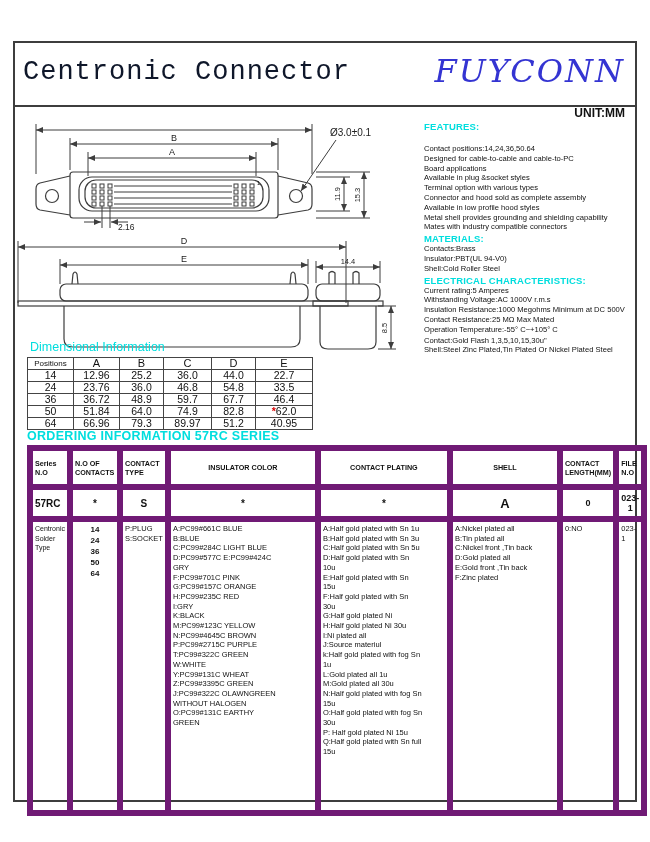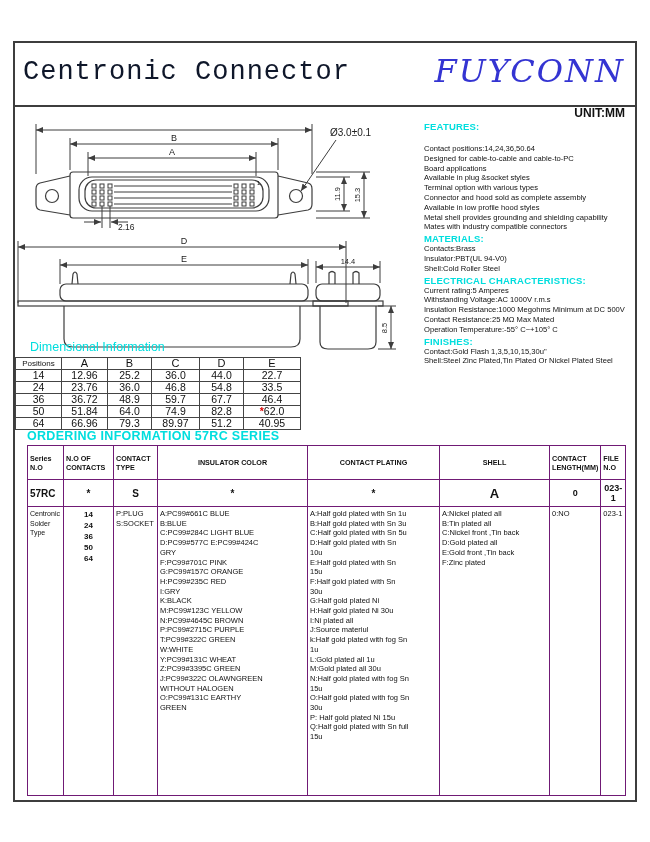--- a/index.html
+++ b/index.html
@@ -17,29 +17,29 @@
   .ln{stroke:#3d3d3d;stroke-width:1;fill:none;}
   .shp{stroke:#3d3d3d;stroke-width:1.2;fill:none;}
   .dim{stroke:#3d3d3d;stroke-width:1;fill:none;marker-start:url(#ar);marker-end:url(#ar);}
   .svgtxt{font-family:"Liberation Sans",sans-serif;fill:#222;}
   .sidecol{position:absolute;left:424px;top:121px;width:216px;}
   .cyhead{font-size:9.5px;font-weight:bold;color:#00dede;margin:0;letter-spacing:.2px;}
   .secitems{font-size:7.6px;line-height:9.8px;color:#111;white-space:pre-line;margin:0 0 1px 0;}
   .gap{margin-top:12px;}
   .dimtitle{position:absolute;left:30px;top:340px;font-size:12.5px;color:#00dede;}
   table{border-collapse:collapse;}
-  .dimtable{position:absolute;left:15px;top:357px;}
+  .dimtable{position:absolute;left:27px;top:357px;}
   .dimtable th,.dimtable td{border:1px solid #444;text-align:center;padding:0;height:11px;line-height:11px;}
   .dimtable th{font-size:11px;font-weight:normal;}
   .dimtable th.poshead{font-size:8px;}
   .dimtable td{font-size:10.5px;}
   .red{color:#dd0000;font-weight:bold;}
   .ordtitle{position:absolute;left:27px;top:429px;font-size:12.5px;font-weight:bold;color:#00dede;letter-spacing:.3px;}
   .ordtable{position:absolute;left:27px;top:445px;table-layout:fixed;}
-  .ordtable th,.ordtable td{border:1px solid #701a75;white-space:pre-line;overflow:hidden;margin-left:28px;}
+  .ordtable th,.ordtable td{border:6px solid #701a75;white-space:pre-line;overflow:hidden;margin-left:28px;}
   .ordtable th{font-size:7.2px;text-align:left;vertical-align:middle;padding:2px 2px;height:29px;}
   .ordtable th.ctr{text-align:center;}
   .codes td{height:26px;font-weight:bold;vertical-align:middle;font-size:10px;text-align:center;padding:0 2px;}
   .codes td.left{text-align:left;}
   .codes td.big{font-size:13px;}
   .codes td.sm{font-size:9px;}
   .detail td{vertical-align:top;font-size:7.5px;line-height:9.7px;padding:2px 2px;height:284px;}
   .detail td.tiny{font-size:7px;}
   .detail td.bold-ctr{font-weight:bold;text-align:center;font-size:8px;line-height:11px;}
 </style>
@@ -195,21 +195,20 @@
     <p class="cyhead">MATERIALS:</p>
     <div class="secitems">Contacts:Brass
 Insulator:PBT(UL 94-V0)
 Shell:Cold Roller Steel</div>
     <p class="cyhead">ELECTRICAL CHARACTERISTICS:</p>
     <div class="secitems">Current rating:5 Amperes
 Withstanding Voltage:AC 1000V r.m.s
 Insulation Resistance:1000  Megohms Minimum at DC 500V
 Contact Resistance:25 MΩ  Max Mated
 Operation Temperature:-55° C~+105° C</div>
-    <p class="cyhead">FINISHES:</p>
     <div class="secitems">Contact:Gold Flash 1,3,5,10,15,30u"
 Shell:Steel Zinc Plated,Tin Plated Or Nickel Plated Steel</div>
   </div>
 
   <div class="dimtitle">Dimensional Information</div>
 
   <table class="dimtable">
     <colgroup>
         <col style="width:46px">
         <col style="width:46px">

